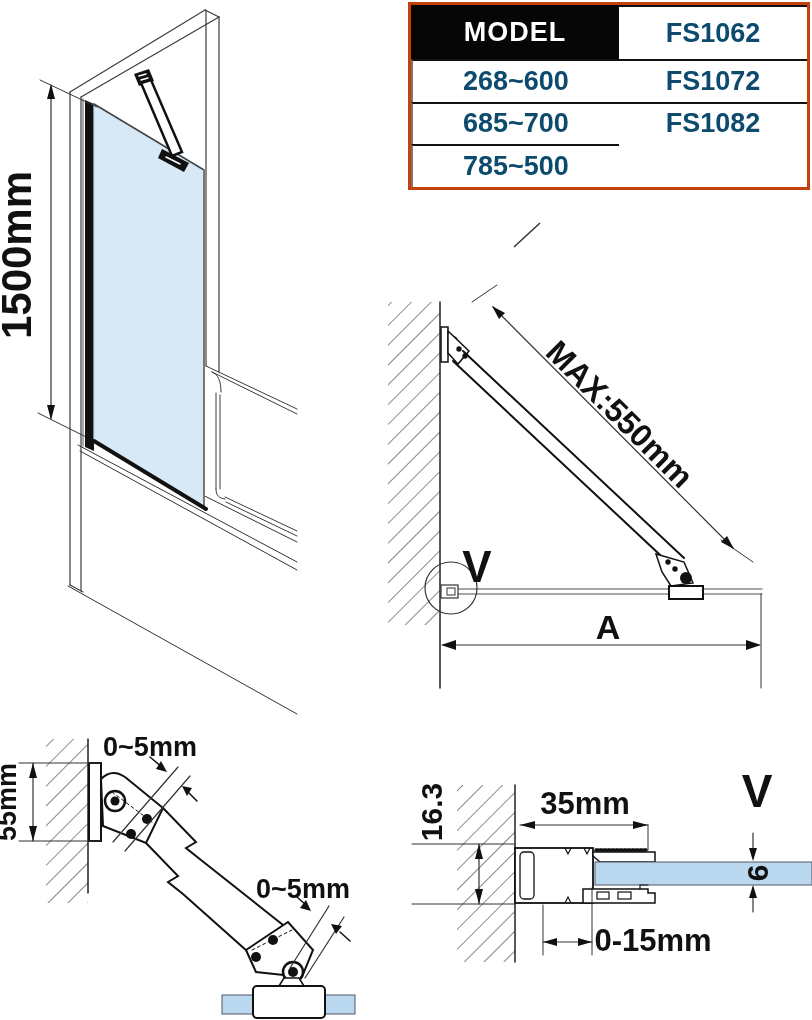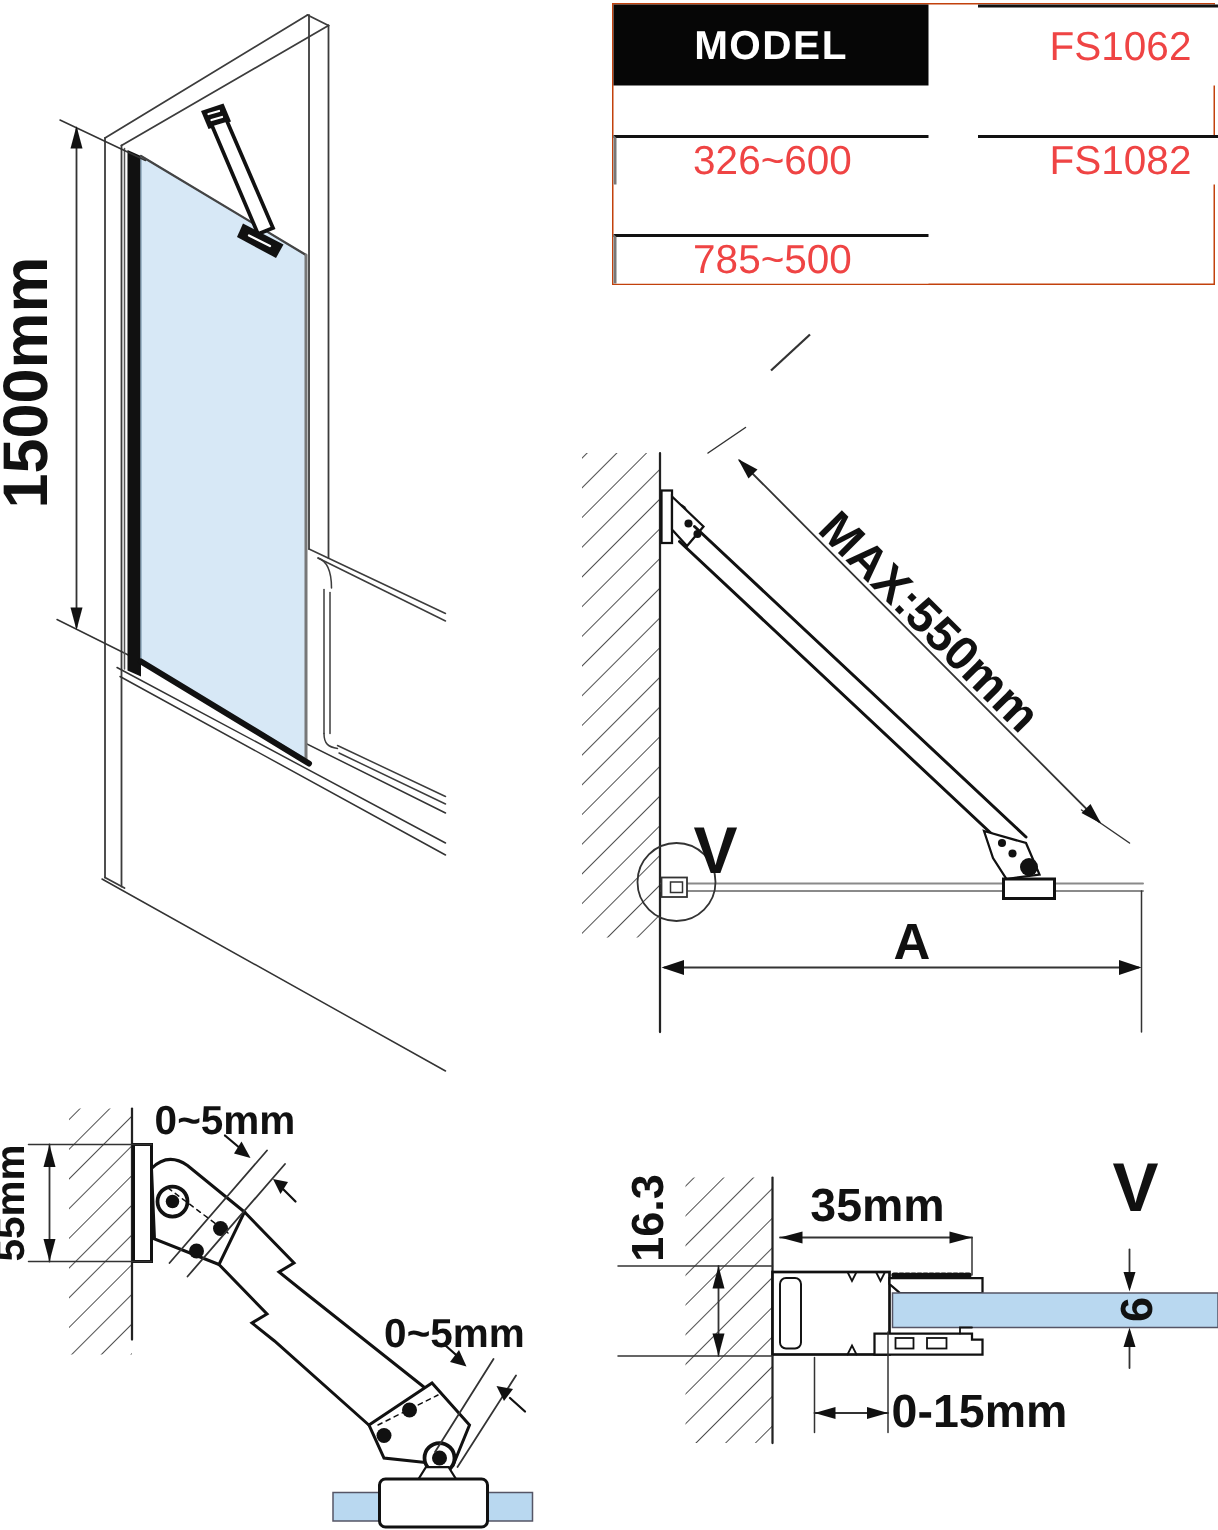--- a/index.html
+++ b/index.html
@@ -1,25 +1,25 @@
 <!DOCTYPE html>
 <html><head>
 <meta charset="utf-8">
 <style>
   html,body{margin:0;padding:0;background:#fff;}
   #page{position:relative;width:812px;height:1020px;background:#ffffff;overflow:hidden;
         font-family:"Liberation Sans",sans-serif;}
   #drawing{position:absolute;left:0;top:0;}
   .spec-table{position:absolute;left:408px;top:2px;width:402px;height:188px;
-      border:1px solid #c2410c;background:#fff;box-sizing:border-box;
-      display:grid;grid-template-columns:52.5% 47.5%;grid-template-rows:54px 1fr 1fr 1fr;gap:33px;}
+      border:3px solid #c2410c;background:#fff;box-sizing:border-box;
+      display:grid;grid-template-columns:52.5% 47.5%;grid-template-rows:54px 1fr 1fr 1fr;}
   .spec-table .hdr{background:#060606;color:#fff;font-weight:bold;font-size:27px;
       display:flex;align-items:center;justify-content:center;letter-spacing:1px;}
-  .spec-table .cell{font-size:27px;color:#ef4444;display:flex;align-items:center;
-      justify-content:center;border-top:2px solid #111;background:#fff;}
+  .spec-table .cell{font-size:27px;color:#0c4a6e;display:flex;align-items:center;
+      justify-content:center;border-top:2px solid #111;background:#fff;font-weight:bold;}
   .spec-table .cell.rightcol{border-left:2px solid #777;}
   svg text{font-family:"Liberation Sans",sans-serif;fill:#111;}
   .dim{font-weight:bold;}
 </style>
 </head>
 <body>
 
 <div id="page">
 
 <svg id="drawing" width="812" height="1020" viewBox="0 0 812 1020">
@@ -245,20 +245,22 @@
     <text x="757" y="807" text-anchor="middle" class="dim" font-size="46">V</text>
   </g>
 
   <path d="M540,223 L514,247" stroke="#333" stroke-width="1.5" fill="none"></path>
 </svg>
 
 <div class="spec-table">
   <div class="hdr">MODEL</div>
 
   <div class="cell">FS1062</div>
-  <div class="cell rightcol">326~600</div>
-
+  <div class="cell rightcol">268~600</div>
+
+  <div class="cell">FS1072</div>
+  <div class="cell rightcol">685~700</div>
 
   <div class="cell">FS1082</div>
   <div class="cell rightcol">785~500</div>
 </div>
 
 </div>
 
 </body></html>

